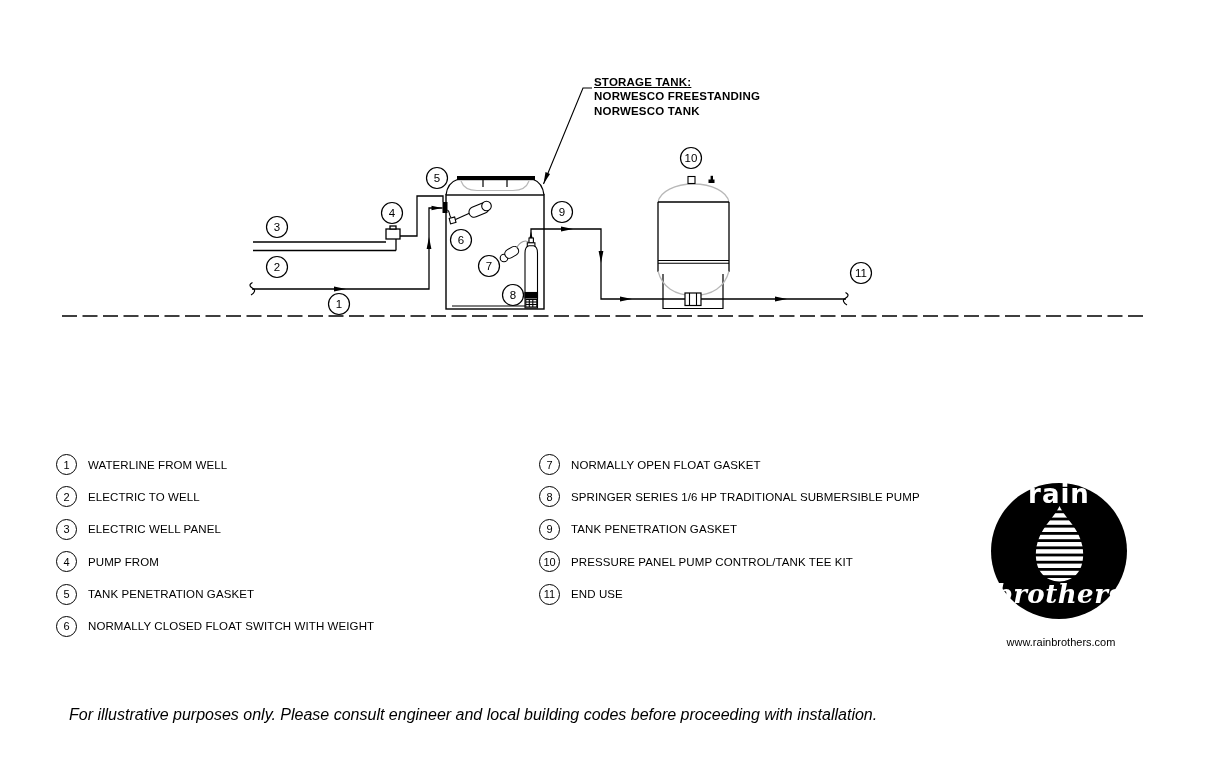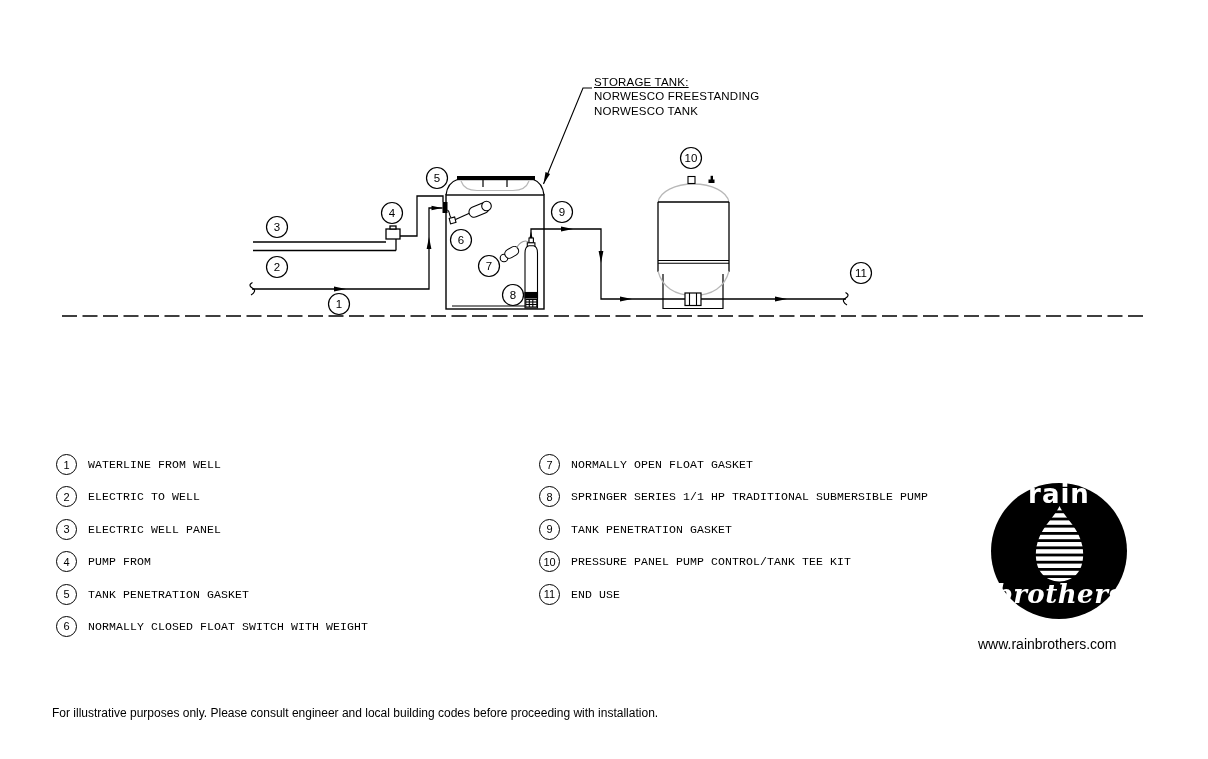--- a/index.html
+++ b/index.html
@@ -1,33 +1,33 @@
 <!DOCTYPE html>
 <html><head>
 <meta charset="utf-8">
 <style>
   html,body{margin:0;padding:0;background:#fff;}
   body{width:1208px;height:759px;position:relative;overflow:hidden;
        font-family:"Liberation Sans",sans-serif;color:#000;}
   #diagram{position:absolute;left:0;top:0;}
   #diagram text{font-family:"Liberation Sans",sans-serif;font-size:11.5px;fill:#000;stroke:none;}
-  .tank-label{position:absolute;left:594px;top:75px;font-size:11.5px;line-height:14.3px;letter-spacing:.2px;}
+  .tank-label{position:absolute;left:594px;top:75px;font-size:11.5px;line-height:14.3px;letter-spacing:.2px;font-weight:bold;}
   .tank-label .u{text-decoration:underline;}
   .legend{position:absolute;display:flex;flex-direction:column;gap:11.4px;}
   #legend-left{left:56px;top:454px;}
   #legend-right{left:539px;top:454px;}
   .legend-row{display:flex;align-items:center;gap:11px;height:21px;}
   .callout-badge{width:21px;height:21px;min-width:21px;border:1.3px solid #000;border-radius:50%;
        display:flex;align-items:center;justify-content:center;font-size:11px;box-sizing:border-box;}
-  .legend-label{font-size:11.5px;white-space:nowrap;letter-spacing:.1px;font-family:Liberation Mono, monospace;}
+  .legend-label{font-size:11.5px;white-space:nowrap;letter-spacing:.1px;}
   .logo-wrap{position:absolute;left:987px;top:480px;}
   .logo-rain{font-family:"DejaVu Sans",sans-serif;font-weight:bold;font-size:26px;letter-spacing:1px;}
   .logo-brothers{font-family:"DejaVu Serif",serif;font-style:italic;font-weight:bold;font-size:26px;letter-spacing:.5px;}
-  .website{position:absolute;left:978px;top:636px;width:166px;text-align:left;font-size:14px;}
-  .footer{position:absolute;left:52px;top:706px;font-size:12px;}
+  .website{position:absolute;left:978px;top:636px;width:166px;text-align:center;font-size:11px;}
+  .footer{position:absolute;left:69px;top:706px;font-size:16px;font-style:italic;}
 </style>
 </head>
 <body>
 
 <svg id="diagram" width="1208" height="340" viewBox="0 0 1208 340">
 
   <line x1="62" y1="316" x2="1146" y2="316" stroke="#000" stroke-width="1.6" stroke-dasharray="15 5.5"></line>
 
   <g stroke="#000" stroke-width="1.3" fill="none">
     <path d="M252,289 H429 V208 H442.5"></path>
@@ -201,21 +201,21 @@
       <span class="legend-label">NORMALLY CLOSED FLOAT SWITCH WITH WEIGHT</span>
     </div>
   </div>
 <div class="legend" id="legend-right">
     <div class="legend-row">
       <span class="callout-badge">7</span>
       <span class="legend-label">NORMALLY OPEN FLOAT GASKET</span>
     </div>
     <div class="legend-row">
       <span class="callout-badge">8</span>
-      <span class="legend-label">SPRINGER SERIES 1/1 HP TRADITIONAL SUBMERSIBLE PUMP</span>
+      <span class="legend-label">SPRINGER SERIES 1/6 HP TRADITIONAL SUBMERSIBLE PUMP</span>
     </div>
     <div class="legend-row">
       <span class="callout-badge">9</span>
       <span class="legend-label">TANK PENETRATION GASKET</span>
     </div>
     <div class="legend-row">
       <span class="callout-badge">10</span>
       <span class="legend-label">PRESSURE PANEL PUMP CONTROL/TANK TEE KIT</span>
     </div>
     <div class="legend-row">

